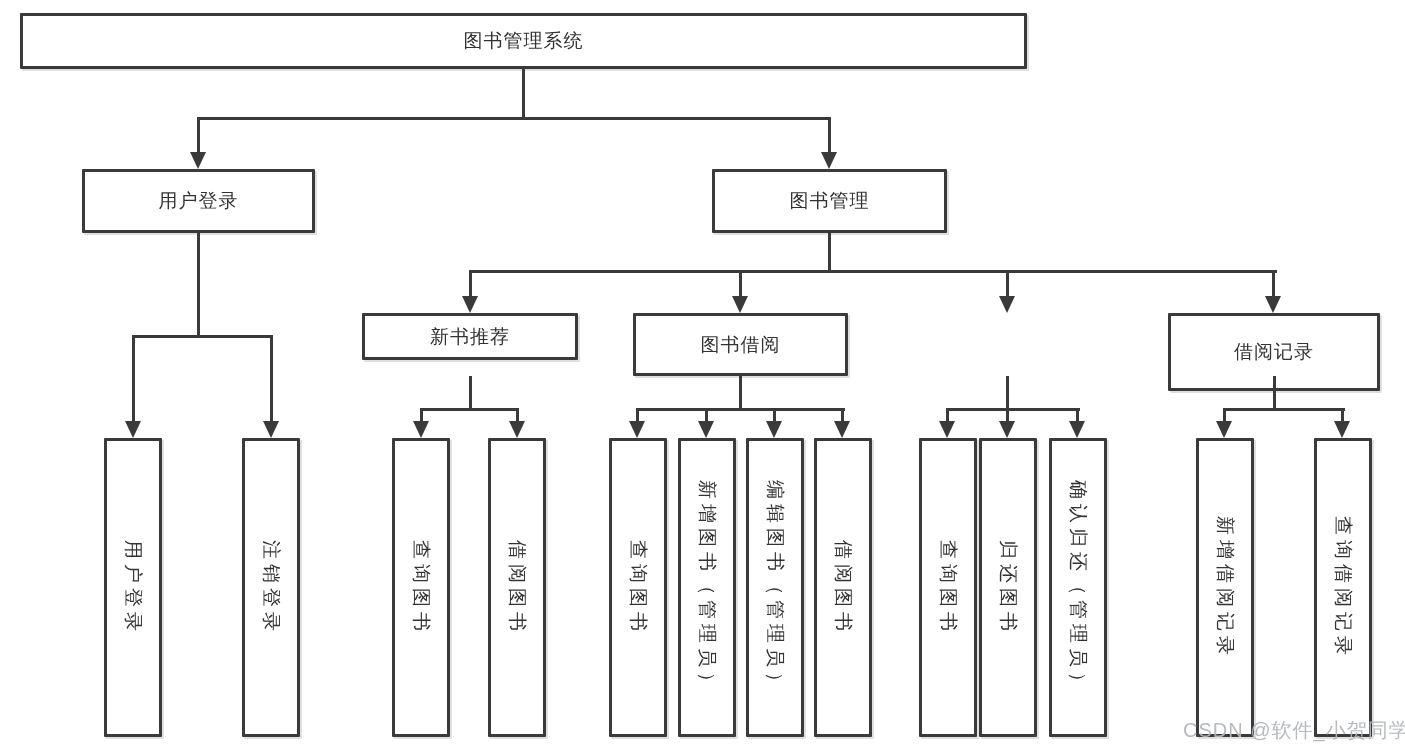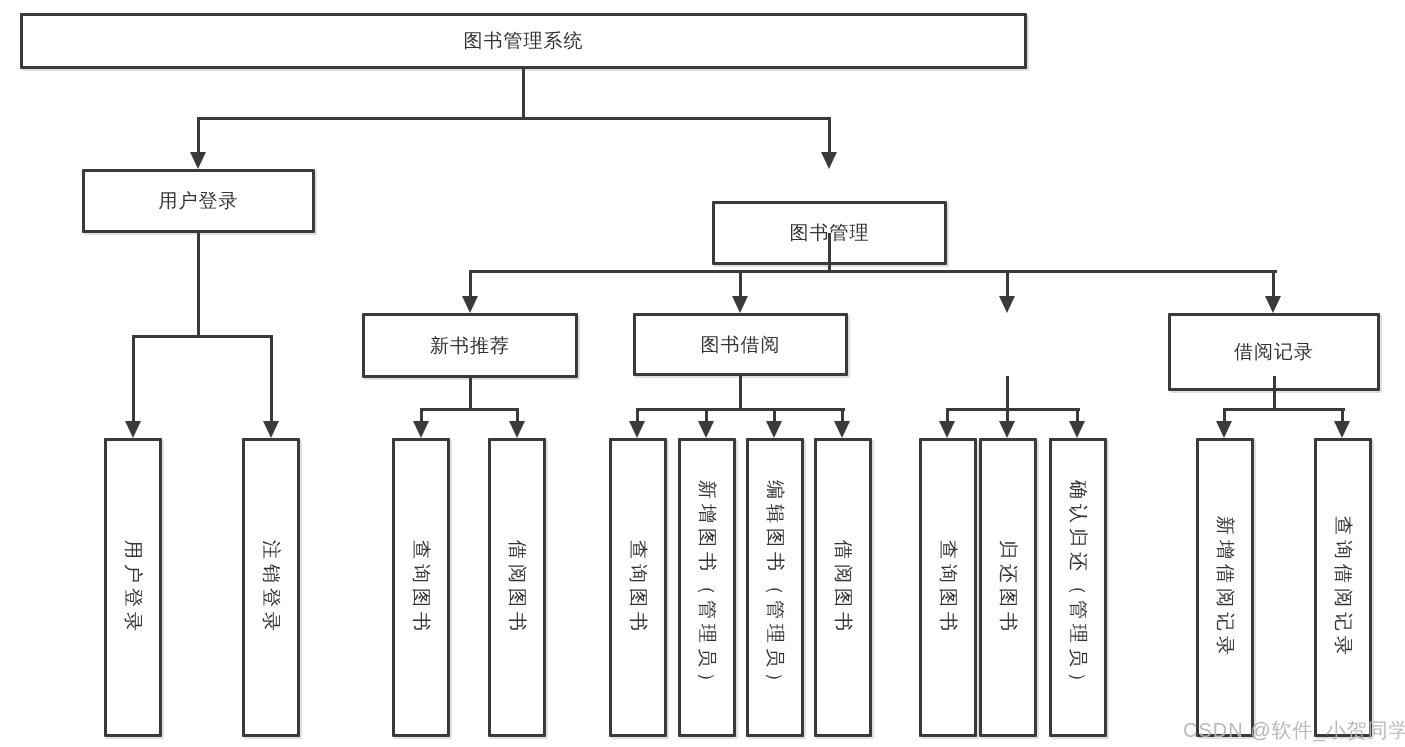--- a/index.html
+++ b/index.html
@@ -38,23 +38,23 @@
 </style>
 </head>
 <body>
 
 <div class="stage">
 
   <div class="node" style="left:20px;top:13px;width:1007px;height:56px;font-family:Liberation Serif, serif;">图书管理系统</div>
 
   <div class="node" style="left:82px;top:169px;width:233px;height:64px;">用户登录</div>
 
-  <div class="node" style="left:712px;top:169px;width:235px;height:64px;margin-top:32px;">图书管理</div>
+  <div class="node" style="left:712px;top:169px;width:235px;height:64px;">图书管理</div>
 
-  <div class="node" style="left:362px;top:313px;width:216px;height:65px;">新书推荐</div>
+  <div class="node" style="left:362px;top:313px;width:216px;height:47px;">新书推荐</div>
 
   <div class="node" style="left:633px;top:313px;width:215px;height:63px;">图书借阅</div>
 
 
   <div class="node" style="left:1168px;top:313px;width:212px;height:78px;">借阅记录</div>
 
   <div class="leaf" style="left:104px;top:438px;width:58px;height:299px;">
     <span class="vlabel">用户登录</span>
   </div>
   <div class="leaf" style="left:242px;top:438px;width:58px;height:299px;">

